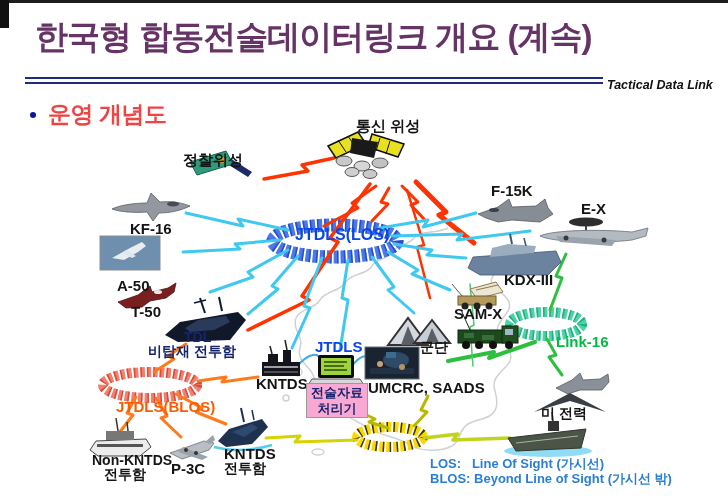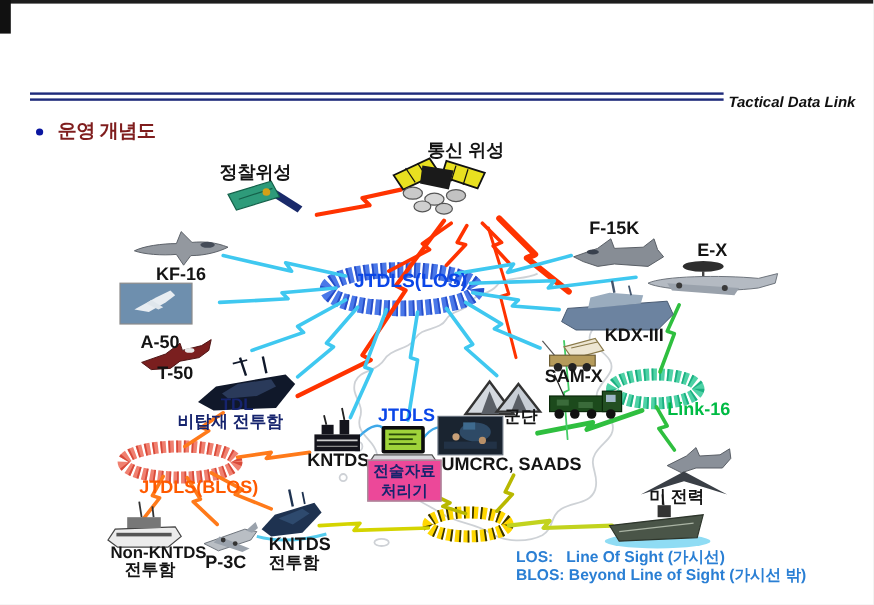--- a/index.html
+++ b/index.html
@@ -18,43 +18,44 @@
   .rule{
     position:absolute;left:25px;top:77px;width:578px;height:3px;
     border-top:2px solid #1F2B7B;border-bottom:2px solid #1F2B7B;background:transparent;
   }
   .tdl-note{
     position:absolute;left:607px;top:78px;font-size:12.5px;font-style:italic;
     font-weight:600;color:#101010;white-space:nowrap;
   }
   .bullet-row{position:absolute;left:30px;top:99px;display:flex;align-items:center;gap:12px;}
   .bullet-dot{width:6px;height:6px;border-radius:50%;background:#0a16a0;display:inline-block;}
-  .bullet-text{font-size:16px;font-weight:bold;color:#7f1d1d;letter-spacing:-0.5px;}
+  .bullet-text{font-size:23px;font-weight:bold;color:#ef4444;letter-spacing:-0.5px;}
   svg.canvas{position:absolute;left:0;top:0;}
   .lbl{position:absolute;font-weight:600;font-size:15px;color:#141414;white-space:nowrap;line-height:1.05;}
   .b{font-weight:800;}
   .navy{color:#16246E;font-weight:bold;}
   .blue{color:#0A46E8;font-weight:bold;}
   .orange{color:#FF5A00;font-weight:bold;}
   .green{color:#00BB44;font-weight:bold;}
   .legend{position:absolute;font-size:13px;font-weight:bold;color:#2A7FD4;white-space:pre;}
   .proc-box{
     position:absolute;left:306px;top:383px;width:60px;padding:1px 0;
-    background:#ec4899;border:1px solid #9a9a9a;text-align:center;
+    background:#f9a8d4;border:1px solid #9a9a9a;text-align:center;
     font-size:13px;font-weight:bold;color:#16246E;line-height:1.2;
   }
 </style>
 </head>
 <body>
 
 <div class="slide">
 
   <div class="top-edge"></div>
   <div class="corner-bar"></div>
 
+  <div class="title">한국형 합동전술데이터링크 개요 (계속)</div>
   <div class="rule"></div>
   <div class="tdl-note">Tactical Data Link</div>
 
   <div class="bullet-row">
     <span class="bullet-dot"></span>
     <span class="bullet-text">운영 개념도</span>
   </div>
 
   <svg class="canvas" width="728" height="504" viewBox="0 0 728 504">
 
@@ -303,21 +304,21 @@
     <g>
       <ellipse cx="548" cy="451" rx="44" ry="6" fill="#8FDCF4"></ellipse>
       <polygon points="508,438 586,429 581,448 516,451" fill="#4A5548" stroke="#2e362c" stroke-width="1"></polygon>
       <rect x="548" y="421" width="11" height="10" fill="#333"></rect>
       <line x1="553" y1="421" x2="552" y2="412" stroke="#333" stroke-width="1.5"></line>
       <line x1="516" y1="443" x2="578" y2="436" stroke="#aab4a4" stroke-width="1"></line>
     </g>
 
   </svg>
 
-  <div class="lbl" style="left:183px;top:136px;">정찰위성</div>
+  <div class="lbl" style="left:183px;top:152px;">정찰위성</div>
   <div class="lbl" style="left:356px;top:118px;">통신 위성</div>
 
   <div class="lbl" style="left:130px;top:221px;">KF-16</div>
   <div class="lbl" style="left:117px;top:278px;">A-50</div>
   <div class="lbl" style="left:131px;top:304px;">T-50</div>
 
   <div class="lbl navy" style="left:184px;top:330px;font-size:14px;">TDL</div>
   <div class="lbl navy" style="left:148px;top:344px;font-size:14px;">비탑재 전투함</div>
 
   <div class="lbl blue" style="left:295px;top:227px;width:80px;text-align:center;font-size:16px;">JTDLS(LOS)</div>

